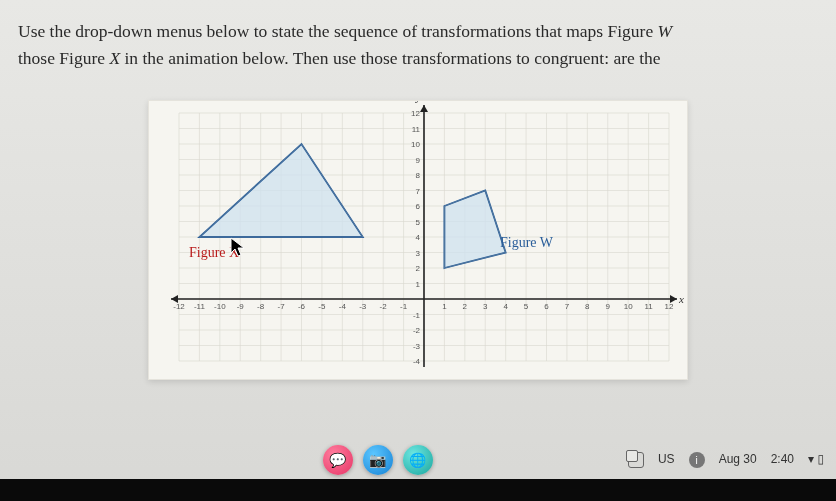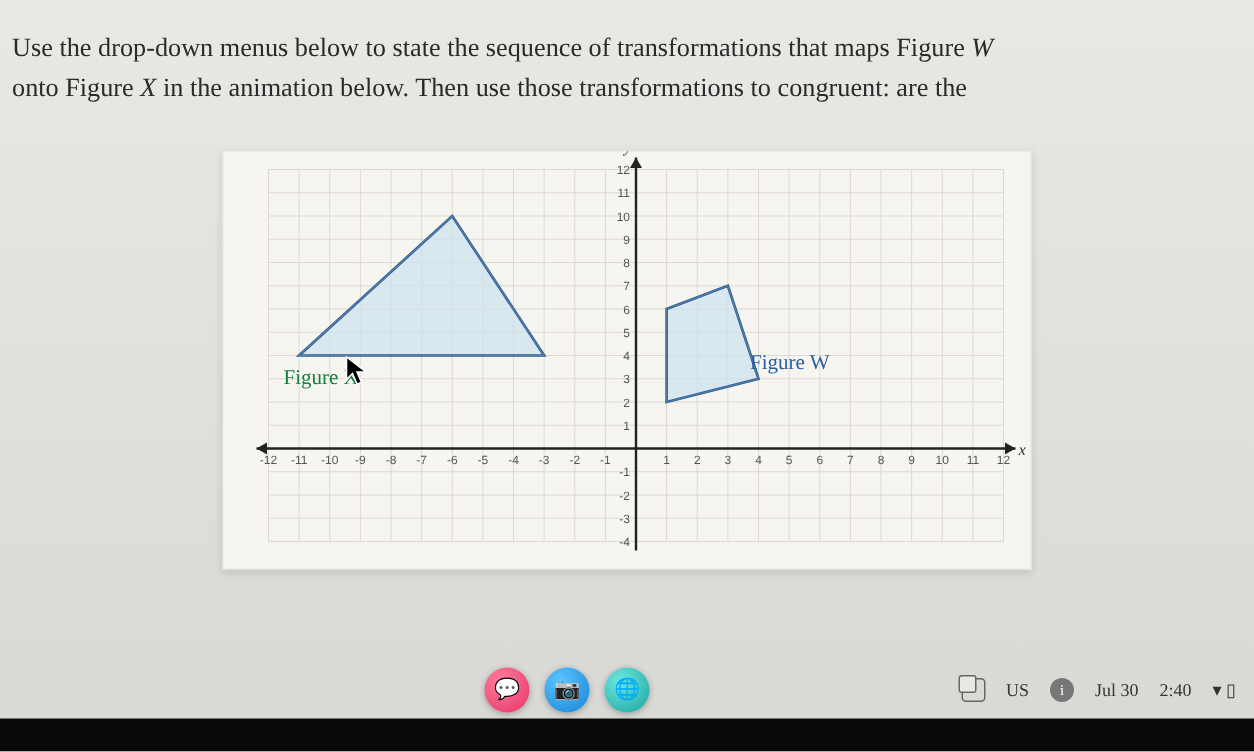--- a/index.html
+++ b/index.html
@@ -5,42 +5,42 @@
     * { margin: 0; padding: 0; box-sizing: border-box; }
     body {
       width: 836px;
       height: 501px;
       background: linear-gradient(180deg, #e8e8e5 0%, #d8d8d5 100%);
       font-family: Georgia, 'Times New Roman', serif;
       position: relative;
       overflow: hidden;
     }
     .question {
-      padding: 18px 28px 0 8px;
+      padding: 18px 28px 0 18px;
       font-size: 17.5px;
       line-height: 1.55;
       color: #2a2a2a;
     }
     .question .ital { font-style: italic; }
     .chart-wrap {
       width: 540px;
       height: 280px;
       margin: 28px auto 0;
       position: relative;
       background: #f6f5f0;
       border: 1px solid #e5e3dc;
       box-shadow: 0 2px 6px rgba(0,0,0,0.12);
     }
     .chart-wrap svg { display:block; }
     .fig-x-label {
       position: absolute;
       left: 40px;
       top: 144px;
       font-size: 14px;
-      color: #15803d;
+      color: #b91c1c;
       font-family: Georgia, serif;
     }
     .fig-w-label {
       position: absolute;
       left: 351px;
       top: 134px;
       font-size: 14px;
       color: #2a5e9a;
       font-family: Georgia, serif;
     }
@@ -51,21 +51,21 @@
       position: absolute;
       bottom: 22px;
       left: 0; right: 0;
       height: 38px;
       display: flex;
       align-items: center;
       padding: 0 12px;
     }
     .tb-left { flex: 0 0 200px; }
     .tb-center { flex: 1; display: flex; justify-content: center; gap: 10px; }
-    .tb-right { flex: 0 0 280px; display: flex; justify-content: flex-end; align-items: flex-end; gap: 14px; font-family: Liberation Serif, serif; }
+    .tb-right { flex: 0 0 280px; display: flex; justify-content: flex-end; align-items: flex-start; gap: 14px; font-family: Liberation Sans, sans-serif; }
     .tb-icon {
       width: 30px; height: 30px; border-radius: 50%;
       display: flex; align-items: center; justify-content: center;
       box-shadow: 0 1px 4px rgba(0,0,0,.3);
     }
     .tb-red { background: radial-gradient(circle at 35% 30%, #ff7c9d, #e63566); }
     .tb-blue { background: radial-gradient(circle at 35% 30%, #5bc6ff, #1682d4); }
     .tb-teal { background: radial-gradient(circle at 35% 30%, #6de6e0, #1aa69e); }
     .tb-glyph { color: #fff; font-size: 14px; }
     .tray-item { font-size: 12px; color: #333; }
@@ -81,21 +81,21 @@
     .cursor {
       position:absolute; left:230px; top:237px; pointer-events:none;
     }
   </style>
 </head>
 <body>
 
 <div class="question">
   <span>Use the drop-down menus below to state the sequence of transformations that maps Figure </span><span class="ital">W</span>
   <br>
-  <span> onto Figure </span><span class="ital">X</span><span> in the animation below. Then use those transformations to congruent: are the</span>
+  <span> those Figure </span><span class="ital">X</span><span> in the animation below. Then use those transformations to congruent: are the</span>
   <br>
 </div>
 
 <div class="chart-wrap">
   <svg id="plane-svg" width="540" height="280">
       <line x1="30" y1="260" x2="30" y2="12" stroke="#d9d7cf" stroke-width="0.6"></line>
       <line x1="50.416666666666664" y1="260" x2="50.416666666666664" y2="12" stroke="#d9d7cf" stroke-width="0.6"></line>
       <line x1="70.83333333333333" y1="260" x2="70.83333333333333" y2="12" stroke="#d9d7cf" stroke-width="0.6"></line>
       <line x1="91.25" y1="260" x2="91.25" y2="12" stroke="#d9d7cf" stroke-width="0.6"></line>
       <line x1="111.66666666666666" y1="260" x2="111.66666666666666" y2="12" stroke="#d9d7cf" stroke-width="0.6"></line>
@@ -208,19 +208,19 @@
         <span class="tb-glyph">📷</span>
       </div>
     <div class="tb-icon tb-teal">
         <span class="tb-glyph">🌐</span>
       </div>
   </div>
   <div class="tb-right">
     <div class="browser-icon"></div>
     <span class="tray-item">US</span>
     <span class="tray-circle">i</span>
-    <span class="tray-item">Jul 30</span>
+    <span class="tray-item">Aug 30</span>
     <span class="tray-item">2:40</span>
     <span class="tray-item">▾ ▯</span>
   </div>
 </div>
 
 <div class="bottom-strip"></div>
 
 </body></html>

